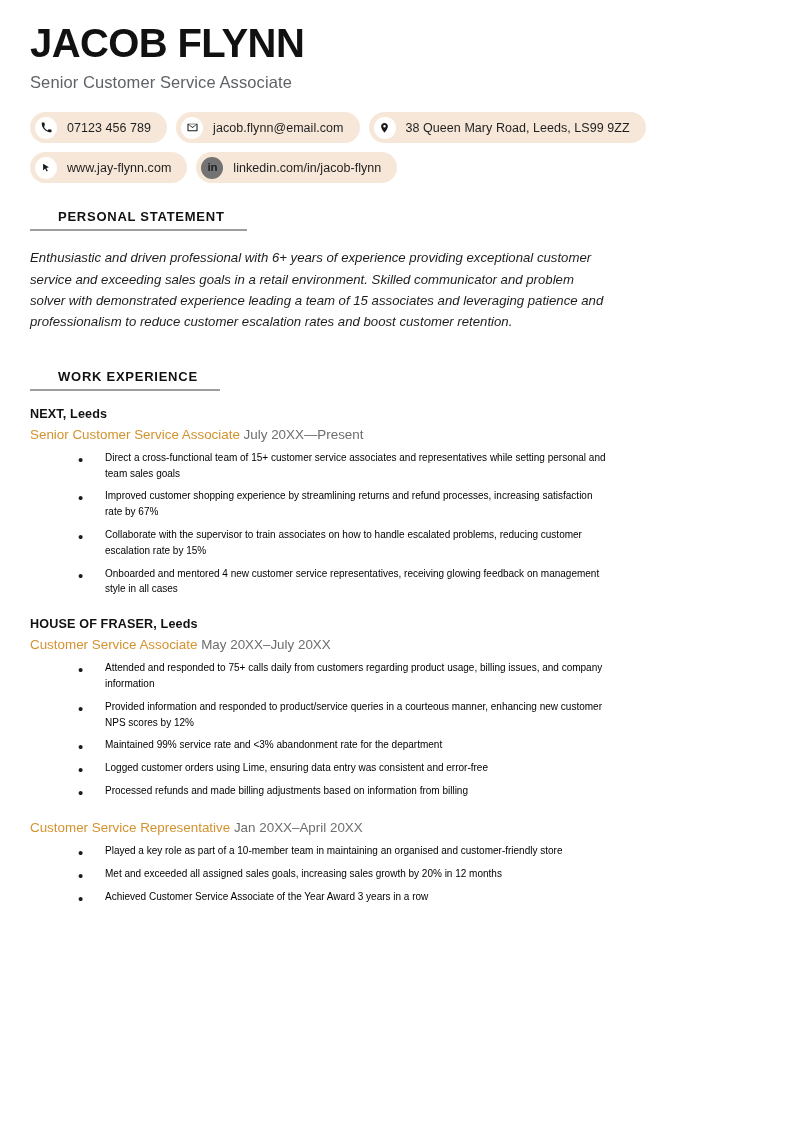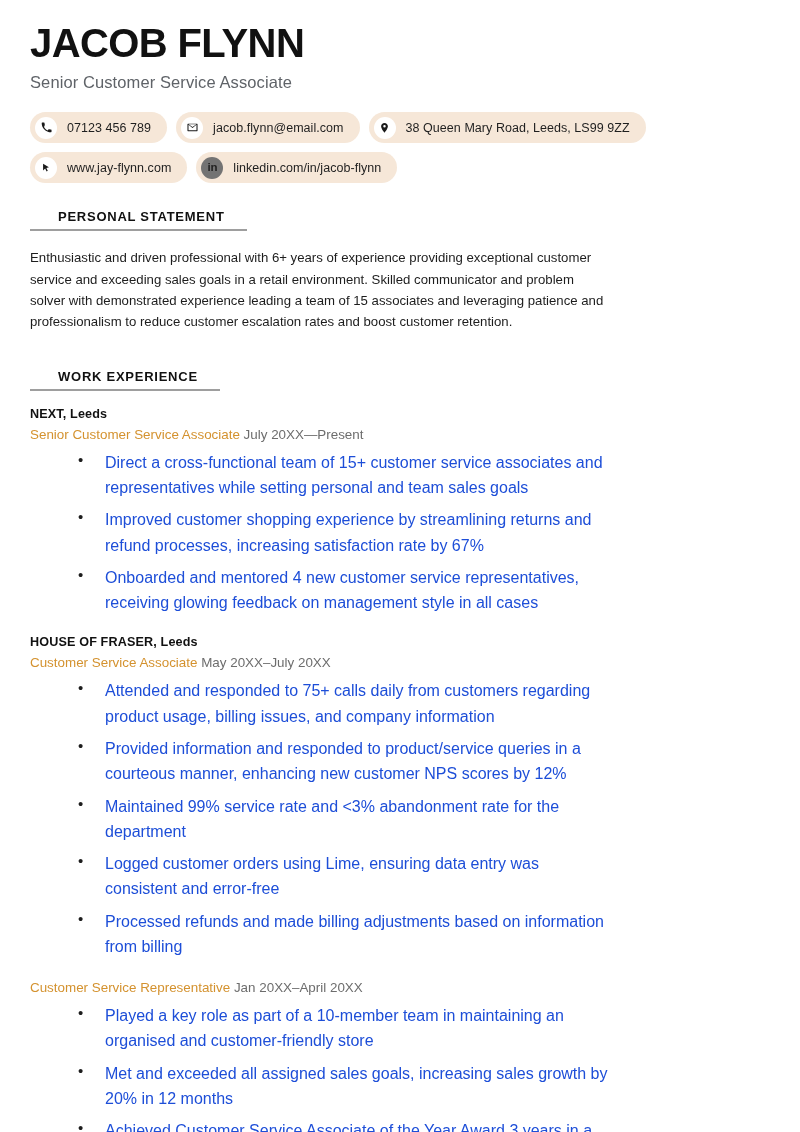--- a/index.html
+++ b/index.html
@@ -95,21 +95,21 @@
   }
   .section-title {
     font-size: 13px;
     font-weight: bold;
     letter-spacing: 0.75px;
     color: #111111;
     padding-right: 22px;
     display: block;
     padding-left: 28px;
   }
-  .statement-wrap { margin-bottom: 34px; }
+  .statement-wrap { margin-bottom: 34px; font-style: italic; }
   .statement {
     font-size: 13.2px;
     line-height: 1.62;
     color: #1d1d1d;
     margin: 0;
     max-width: 690px;
   }
 
   
   .job { margin-bottom: 20px; }
@@ -127,23 +127,23 @@
   }
   .job-title { color: #d4922f; }
   .job-dates { color: #6d6d6d; }
   ul.bullets {
     margin: 0;
     padding: 0 0 0 48px;
     list-style: none;
   }
   ul.bullets li {
     position: relative;
-    font-size: 16px;
+    font-size: 10px;
     line-height: 1.58;
-    color: #1d4ed8;
+    color: #000000;
     margin-bottom: 7px;
     padding-left: 27px;
   }
   ul.bullets li:last-child { margin-bottom: 0; }
   ul.bullets li::before {
     content: "\2022";
     position: absolute;
     left: 0;
     top: -1px;
     font-size: 15px;
@@ -217,20 +217,21 @@
     <div class="section-title-wrap">
       <span class="section-title">WORK EXPERIENCE</span>
     </div>
     <div id="jobs-container">
         <div class="job">
           <div class="job-company">NEXT, Leeds</div>
           <div class="job-meta"><span class="job-title">Senior Customer Service Associate</span><span class="job-dates"> July 20XX—Present</span></div>
           <ul class="bullets">
             <li>Direct a cross-functional team of 15+ customer service associates and representatives while setting personal and team sales goals</li>
             <li>Improved customer shopping experience by streamlining returns and refund processes, increasing satisfaction rate by 67%</li>
+            <li>Collaborate with the supervisor to train associates on how to handle escalated problems, reducing customer escalation rate by 15%</li>
             <li>Onboarded and mentored 4 new customer service representatives,  receiving glowing feedback on management style in all cases</li>
           </ul>
         </div>
         <div class="job">
           <div class="job-company">HOUSE OF FRASER, Leeds</div>
           <div class="job-meta"><span class="job-title">Customer Service Associate</span><span class="job-dates"> May 20XX–July 20XX</span></div>
           <ul class="bullets">
             <li>Attended and responded to 75+ calls daily from customers regarding product usage, billing issues, and company information</li>
             <li>Provided information and responded to product/service queries in a courteous manner, enhancing new customer NPS scores by 12%</li>
             <li>Maintained 99% service rate and &lt;3% abandonment rate for the department</li>

